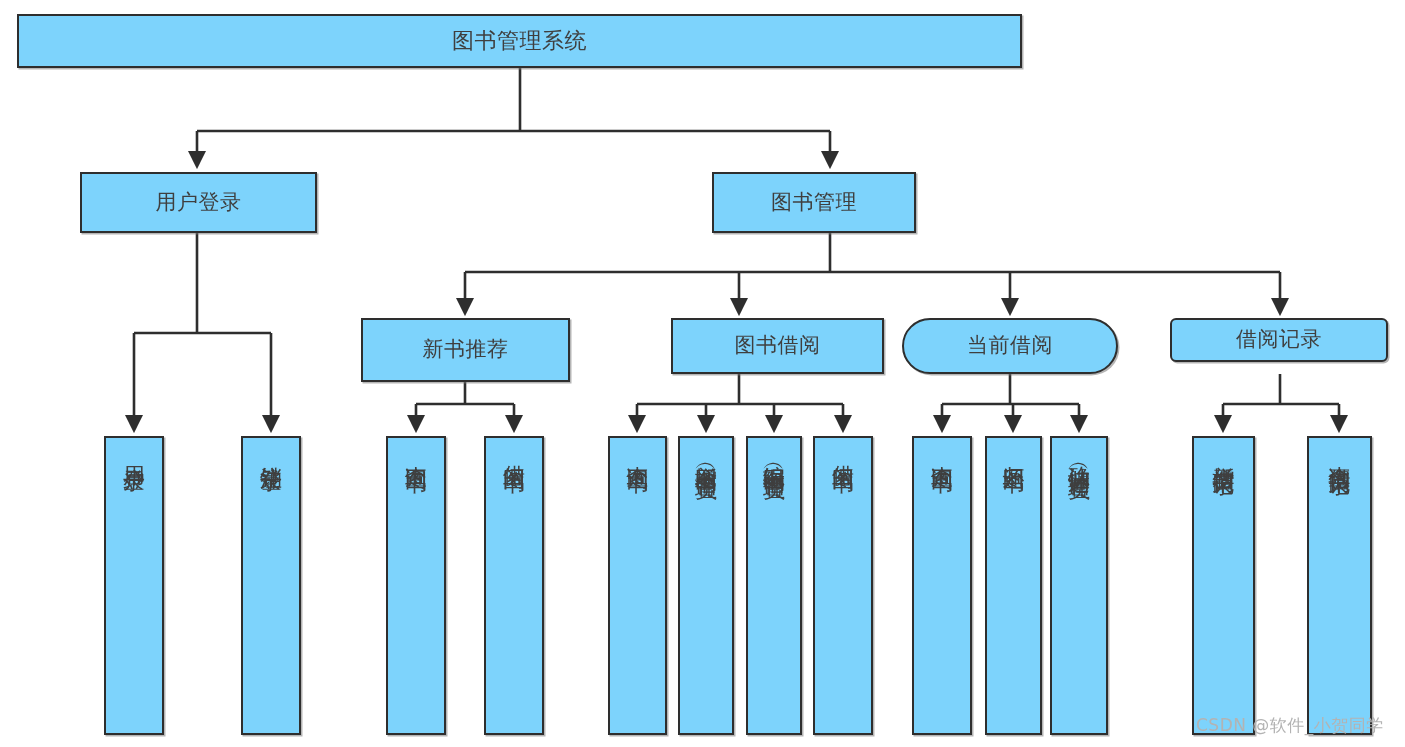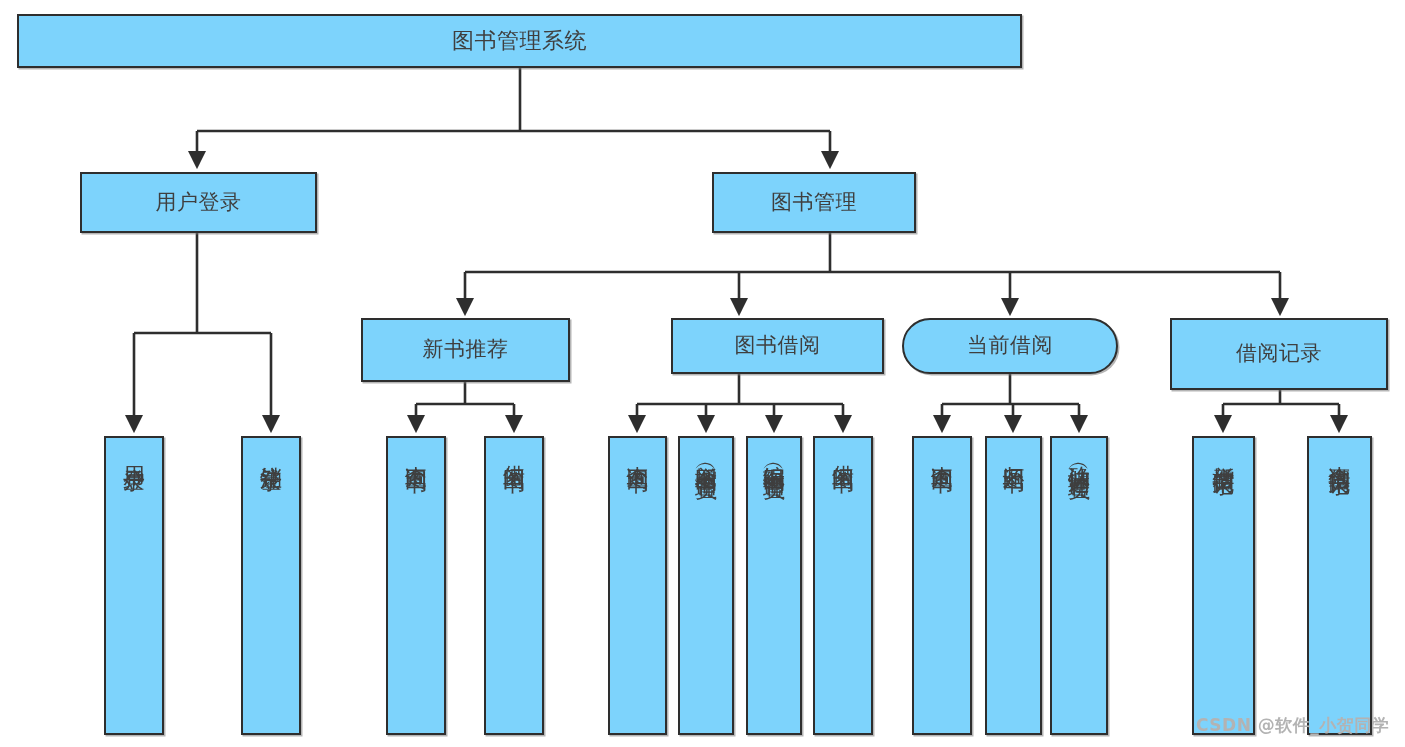--- a/index.html
+++ b/index.html
@@ -139,21 +139,21 @@
 
   <div class="node h" style="left:361px; top:318px; width:209px; height:64px;">
     <span class="lbl">新书推荐</span>
   </div>
   <div class="node h" style="left:651px; top:318px; width:213px; height:56px;margin-left:20px;">
     <span class="lbl">图书借阅</span>
   </div>
   <div class="node h" style="left:902px; top:318px; width:216px; height:56px;border-radius:28px;">
     <span class="lbl">当前借阅</span>
   </div>
-  <div class="node h" style="left:1170px; top:318px; width:218px; height:72px;">
+  <div class="node h" style="left:1170px; top:318px; width:218px; height:44px;border-radius:6px;">
     <span class="lbl">借阅记录</span>
   </div>
 
   <div class="node v" style="left:104px; top:436px; width:60px; height:299px;">
     <span class="lbl">用户登录</span>
   </div>
   <div class="node v" style="left:241px; top:436px; width:60px; height:299px;">
     <span class="lbl">注销登录</span>
   </div>
 
@@ -187,15 +187,15 @@
     <span class="lbl">确认归还（管理员）</span>
   </div>
 
   <div class="node v" style="left:1192px; top:436px; width:63px; height:299px;">
     <span class="lbl">新增借阅记录</span>
   </div>
   <div class="node v" style="left:1307px; top:436px; width:65px; height:299px;">
     <span class="lbl">查询借阅记录</span>
   </div>
 
-  <div class="watermark" style="left:1196px; top:714px;font-weight:bold;">CSDN @软件_小贺同学</div>
+  <div class="watermark" style="left:1196px; top:714px;">CSDN @软件_小贺同学</div>
 
 </div>
 
 </body></html>

